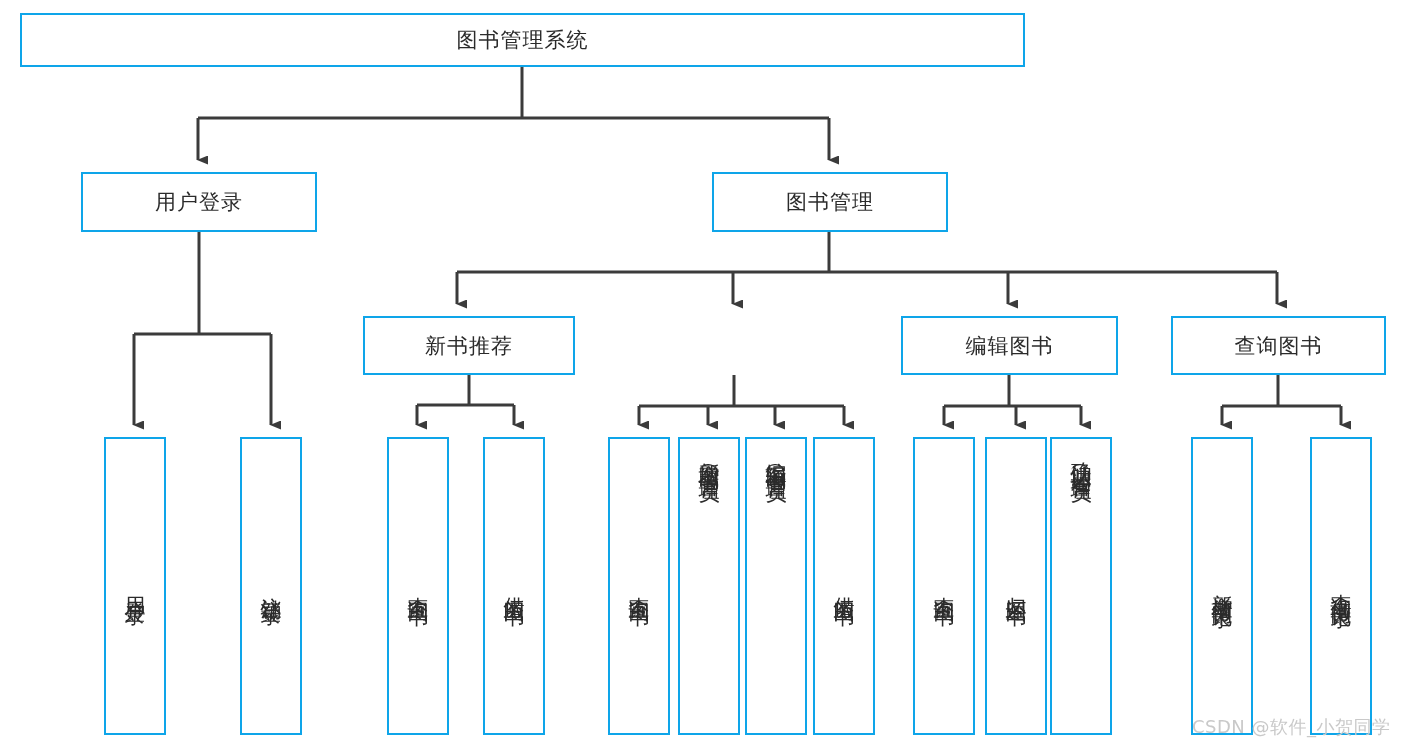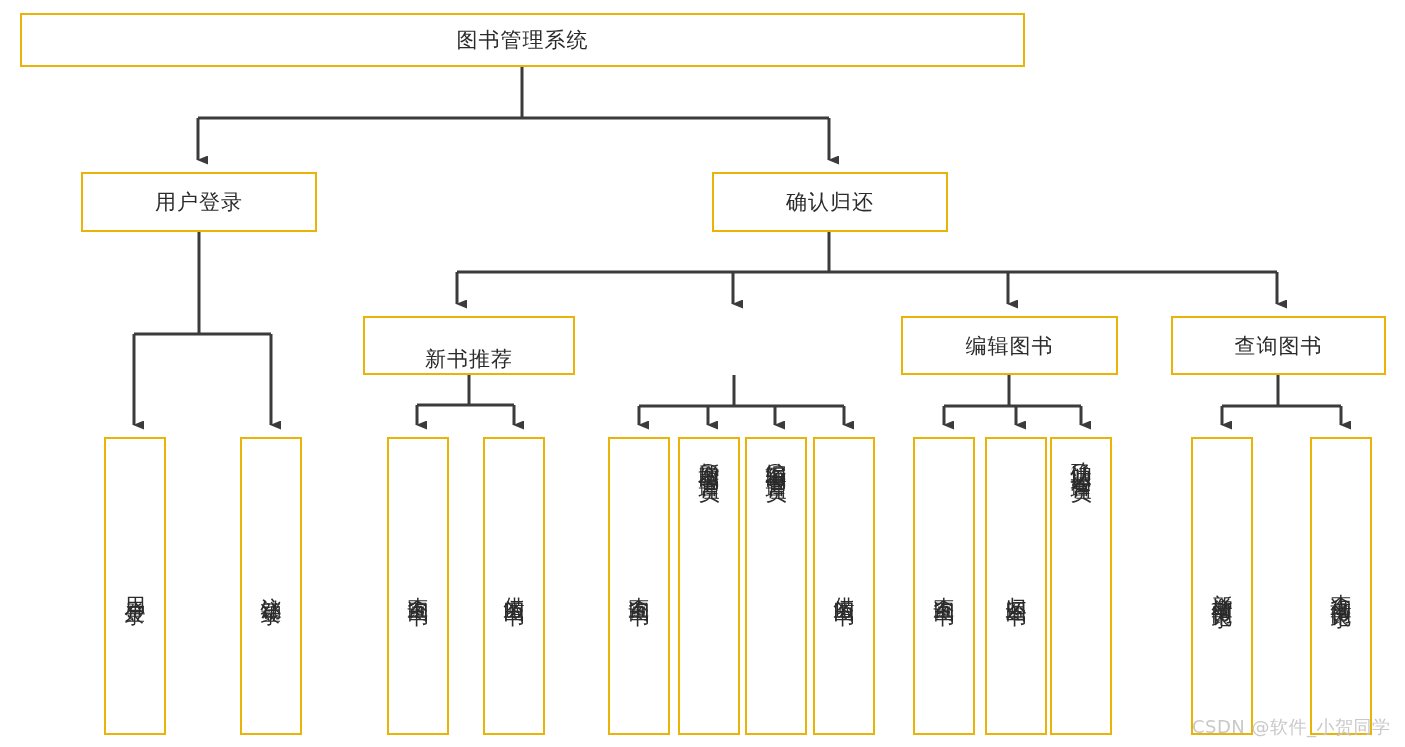--- a/index.html
+++ b/index.html
@@ -25,21 +25,21 @@
     left: 0;
     top: 0;
     width: 1405px;
     height: 747px;
     pointer-events: none;
   }
   .node {
     position: absolute;
     box-sizing: border-box;
     background: #ffffff;
-    border: 2px solid #eab308;
+    border: 2px solid #0ea5e9;
     display: flex;
     align-items: center;
     justify-content: center;
     color: #2b2b2b;
   }
   .node.horizontal {
     font-size: 21px;
     letter-spacing: 1px;
   }
   .node.vertical {
@@ -125,24 +125,24 @@
   </svg>
 
   <div class="node horizontal" style="left:20px; top:13px; width:1005px; height:54px;">
     <span class="node-label">图书管理系统</span>
   </div>
 
   <div class="node horizontal" style="left:81px; top:172px; width:236px; height:60px;">
     <span class="node-label">用户登录</span>
   </div>
   <div class="node horizontal" style="left:712px; top:172px; width:236px; height:60px;">
-    <span class="node-label">确认归还</span>
+    <span class="node-label">图书管理</span>
   </div>
 
-  <div class="node horizontal" style="left:363px; top:316px; width:212px; height:59px;align-items:flex-end;">
+  <div class="node horizontal" style="left:363px; top:316px; width:212px; height:59px;">
     <span class="node-label">新书推荐</span>
   </div>
   <div class="node horizontal" style="left:901px; top:316px; width:217px; height:59px;">
     <span class="node-label">编辑图书</span>
   </div>
   <div class="node horizontal" style="left:1171px; top:316px; width:215px; height:59px;">
     <span class="node-label">查询图书</span>
   </div>
 
   <div class="node vertical mid" style="left:104px; top:437px; width:62px; height:298px;">

